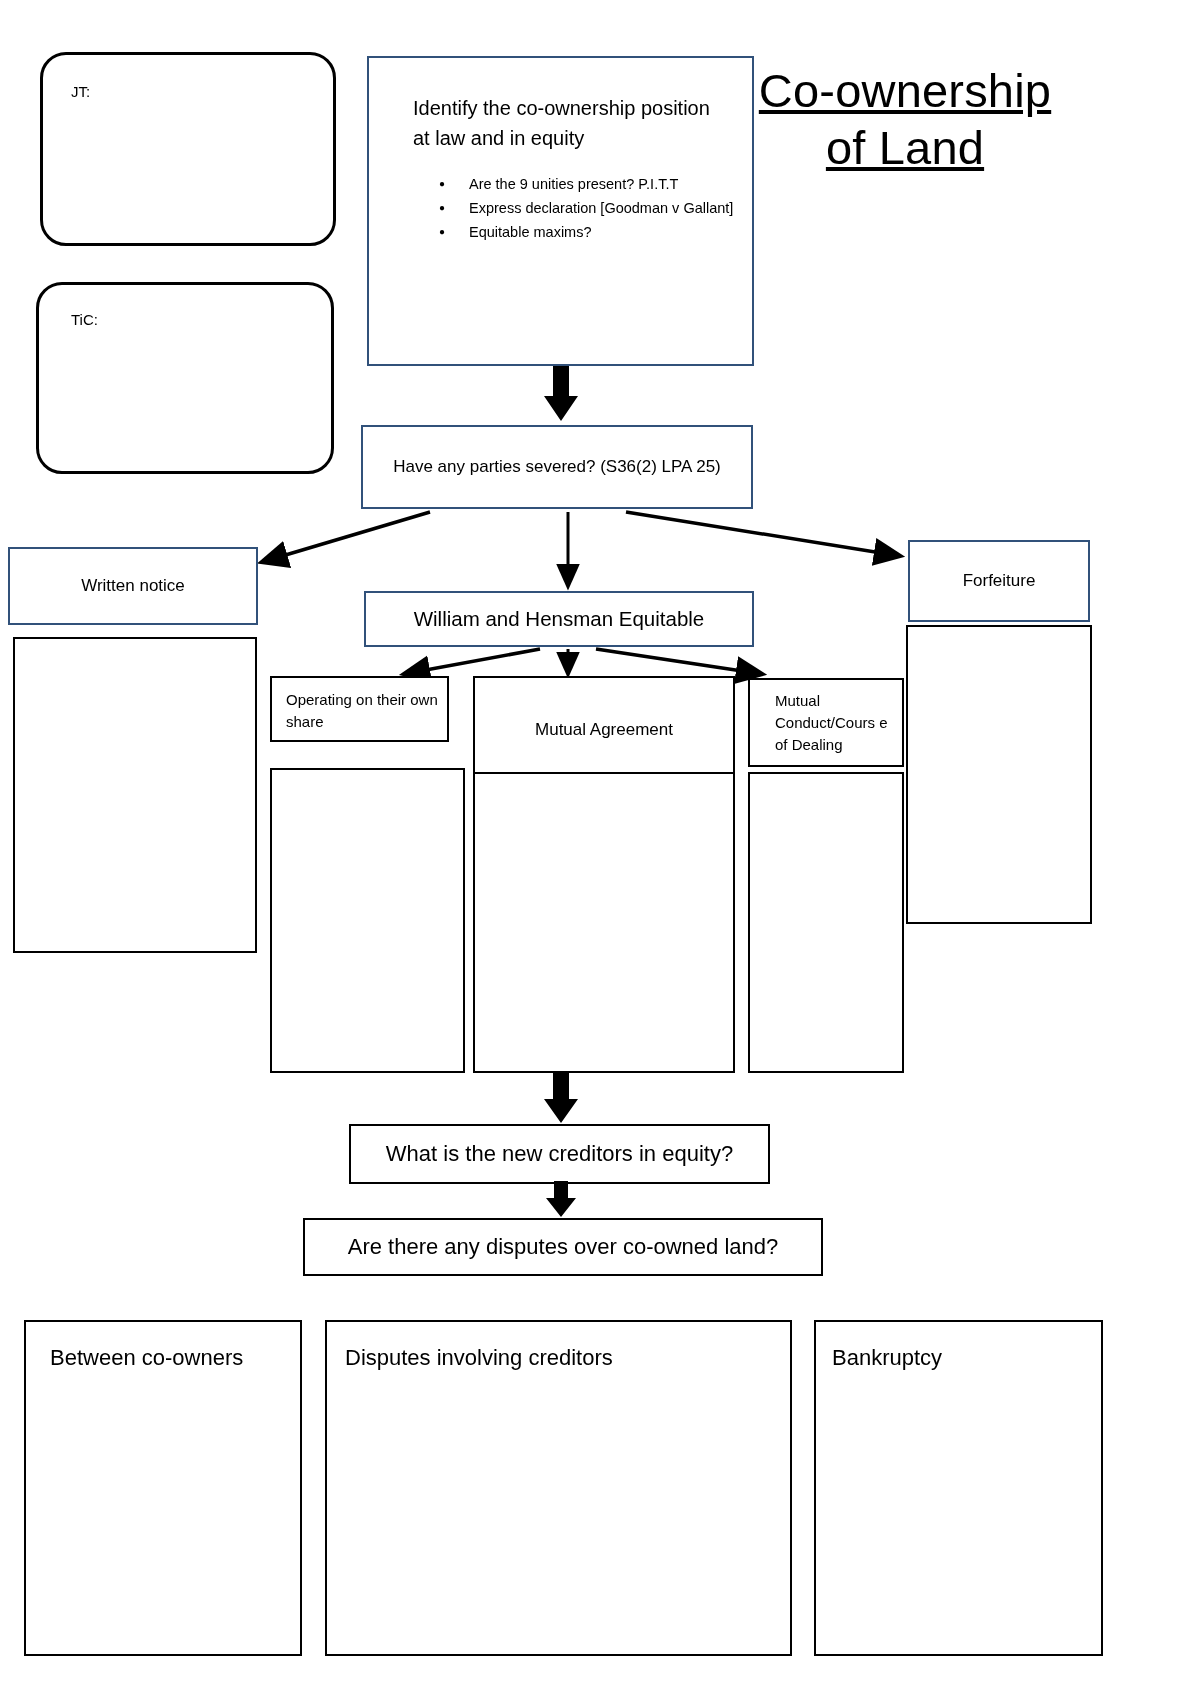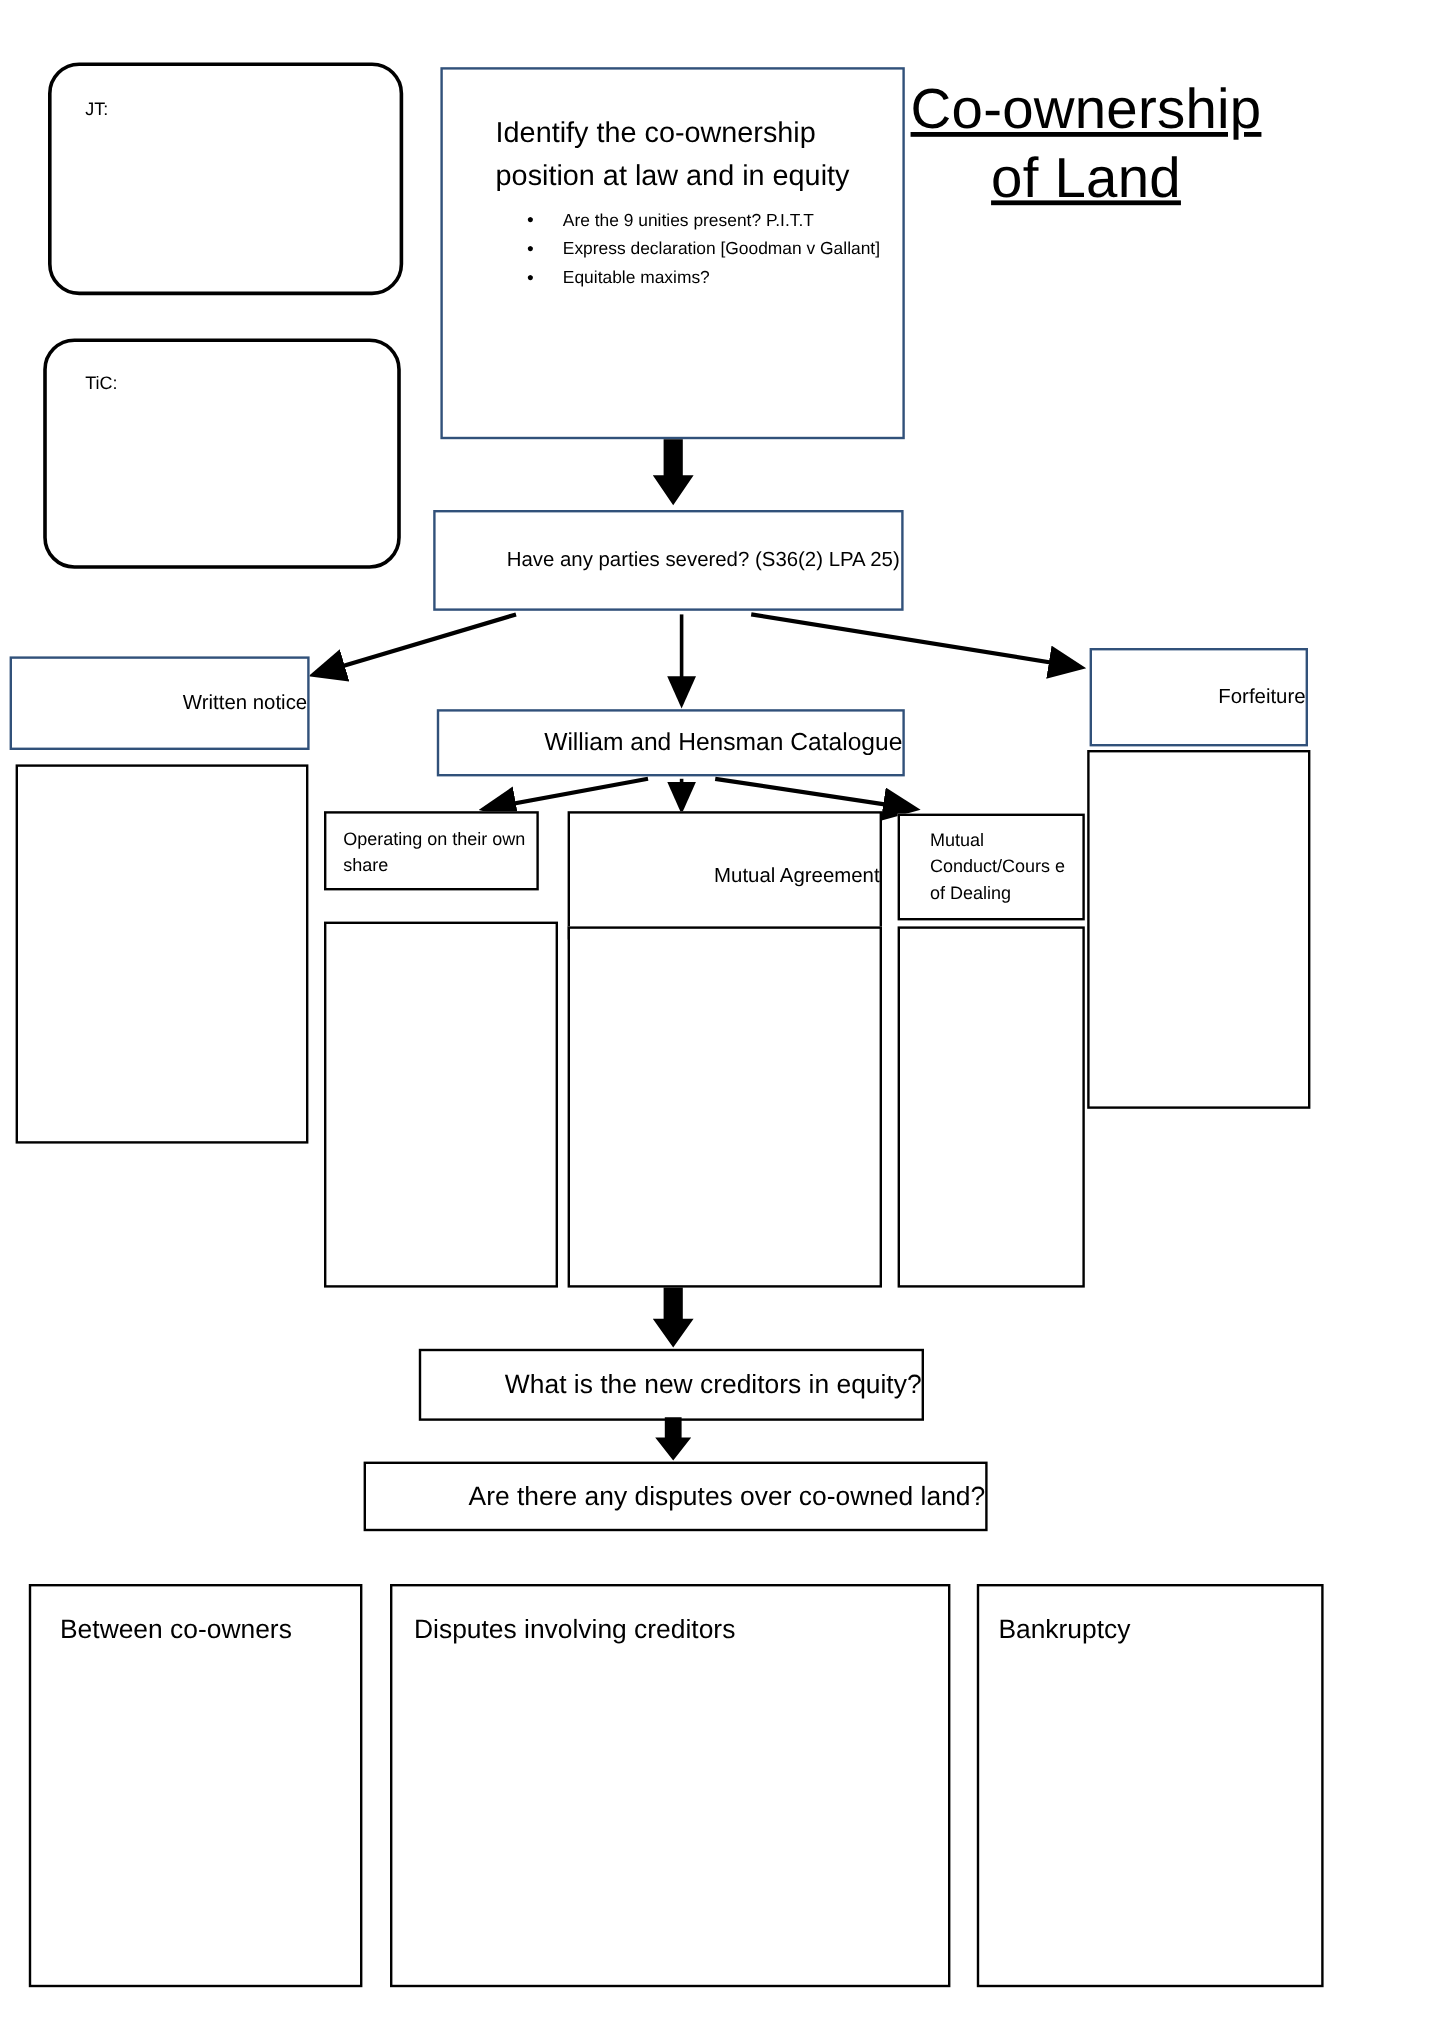--- a/index.html
+++ b/index.html
@@ -39,37 +39,37 @@
   }
 
   .txt {
     position: absolute;
     white-space: pre-wrap;
   }
 
   .center-text {
     display: flex;
     align-items: center;
-    justify-content: flex-end;
+    justify-content: center;
     text-align: center;
   }
 
   .title {
     position: absolute;
     text-align: center;
     line-height: 1.22;
     font-size: 47px;
     letter-spacing: 0.2px;
   }
   .title span {
     text-decoration: underline;
     text-underline-offset: 3px;
   }
 
-  .heading-18 { font-size: 24px; line-height: 1.5; }
+  .heading-18 { font-size: 20px; line-height: 1.5; }
   .body-14   { font-size: 14.5px; line-height: 1.55; }
   .label-17  { font-size: 17px; }
   .label-15  { font-size: 15px; line-height: 1.45; }
   .label-20  { font-size: 20.5px; }
   .label-22  { font-size: 22px; }
 
   ul.bullets {
     margin: 0;
     padding: 0 0 0 34px;
     list-style: none;
@@ -154,21 +154,21 @@
   </div>
 
   <div class="box navy center-text" style="left:908px; top:540px; width:182px; height:82px;">
     <div class="label-17">Forfeiture</div>
   </div>
   <div class="box black" style="left:906px; top:625px; width:186px; height:299px;">
     <div class="txt body-14" style="left:10px; top:8px;"></div>
   </div>
 
   <div class="box navy center-text" style="left:364px; top:591px; width:390px; height:56px;">
-    <div class="label-20">William and Hensman Catalogue</div>
+    <div class="label-20">William and Hensman Equitable</div>
   </div>
 
   <svg class="arrow-svg" style="left:0px; top:640px;" width="1200" height="60">
     <defs>
       <marker id="ah2" markerWidth="9" markerHeight="9" refX="7.5" refY="4" orient="auto">
         <path d="M0,0 L9,4 L0,8 z" fill="#000000"></path>
       </marker>
     </defs>
     <line x1="540" y1="9" x2="404" y2="34" stroke="#000000" stroke-width="3.5" marker-end="url(#ah2)"></line>
     <line x1="568" y1="9" x2="568" y2="34" stroke="#000000" stroke-width="3" marker-end="url(#ah2)"></line>

